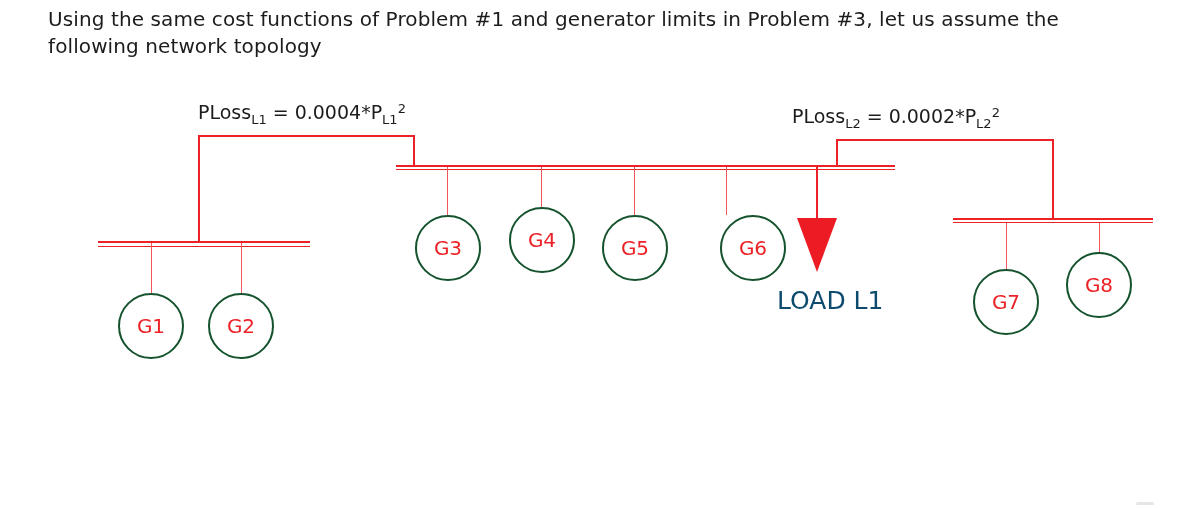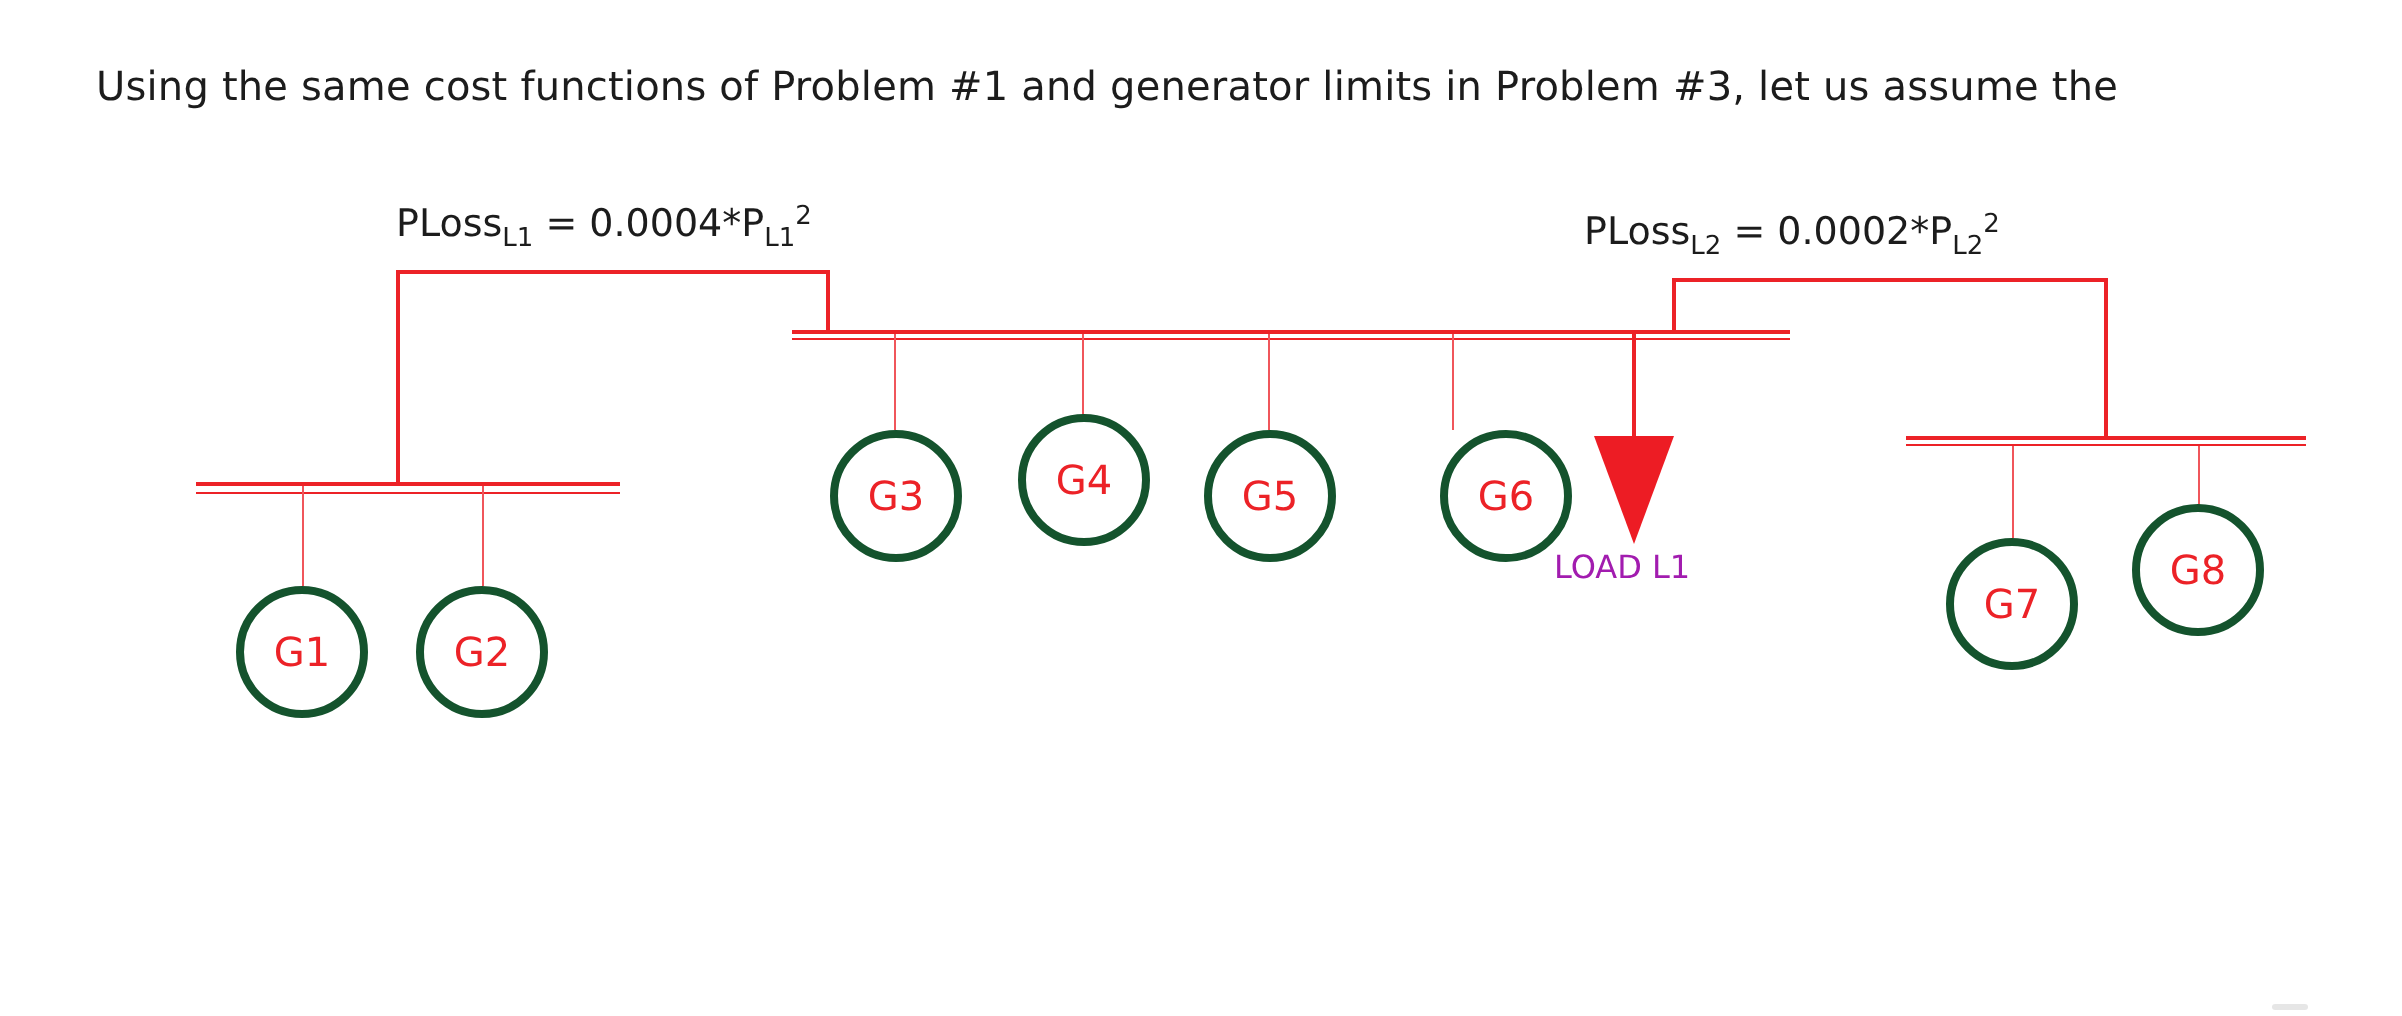--- a/index.html
+++ b/index.html
@@ -16,21 +16,20 @@
     overflow: hidden;
   }
   
   .para {
     position: absolute;
     left: 48px;
     color: #1c1c1c;
     font-size: 20px;
     line-height: 27px;
     letter-spacing: 0.1px;
-    margin-top: 24px;
   }
   .para .tline { white-space: nowrap; }
   .para.top { top: 6px; }
   .para.bottom { top: 444px; }
 
   
   .ploss {
     position: absolute;
     color: #1c1c1c;
     font-size: 19px;
@@ -76,21 +75,21 @@
   .s-ld { left: 816px;  top: 167px; height: 51px; width: 2px; background: #ec2227; }
   .s-g7 { left: 1006px; top: 223px; height: 46px; }
   .s-g8 { left: 1099px; top: 223px; height: 46px; }
 
   
   .gen {
     position: absolute;
     width: 66px;
     height: 66px;
     box-sizing: border-box;
-    border: 4px solid #14532d;
+    border: 2px solid #14532d;
     border-radius: 50%;
     background: #ffffff;
     display: flex;
     align-items: center;
     justify-content: center;
     color: #ec2227;
     font-size: 20px;
   }
   .c-g1 { left: 118px;  top: 293px; }
   .c-g2 { left: 208px;  top: 293px; }
@@ -108,23 +107,23 @@
     top: 218px;
     width: 0;
     height: 0;
     border-left: 20px solid transparent;
     border-right: 20px solid transparent;
     border-top: 54px solid #ed1c24;
   }
   .load-label {
     position: absolute;
     left: 777px;
-    top: 274px;
-    color: #a21caf;
-    font-size: 16px;
+    top: 286px;
+    color: #0c4a6e;
+    font-size: 25px;
     white-space: nowrap;
   }
 
   
   .smudge {
     position: absolute;
     left: 1136px;
     top: 502px;
     width: 18px;
     height: 3px;
@@ -133,20 +132,21 @@
     opacity: 0.7;
   }
 </style>
 </head>
 <body>
 
 <div class="canvas">
 
   <div class="para top">
     <div class="tline">Using the same cost functions of Problem #1 and generator limits in Problem #3, let us assume the</div>
+    <div class="tline">following network topology</div>
   </div>
 
   <div>
 
     <div class="ploss l1">
       <span>PLoss</span><sub>L1</sub><span> = 0.0004*P</span><sub>L1</sub><sup>2</sup>
     </div>
     <div class="ploss l2">
       <span>PLoss</span><sub>L2</sub><span> = 0.0002*P</span><sub>L2</sub><sup>2</sup>
     </div>

